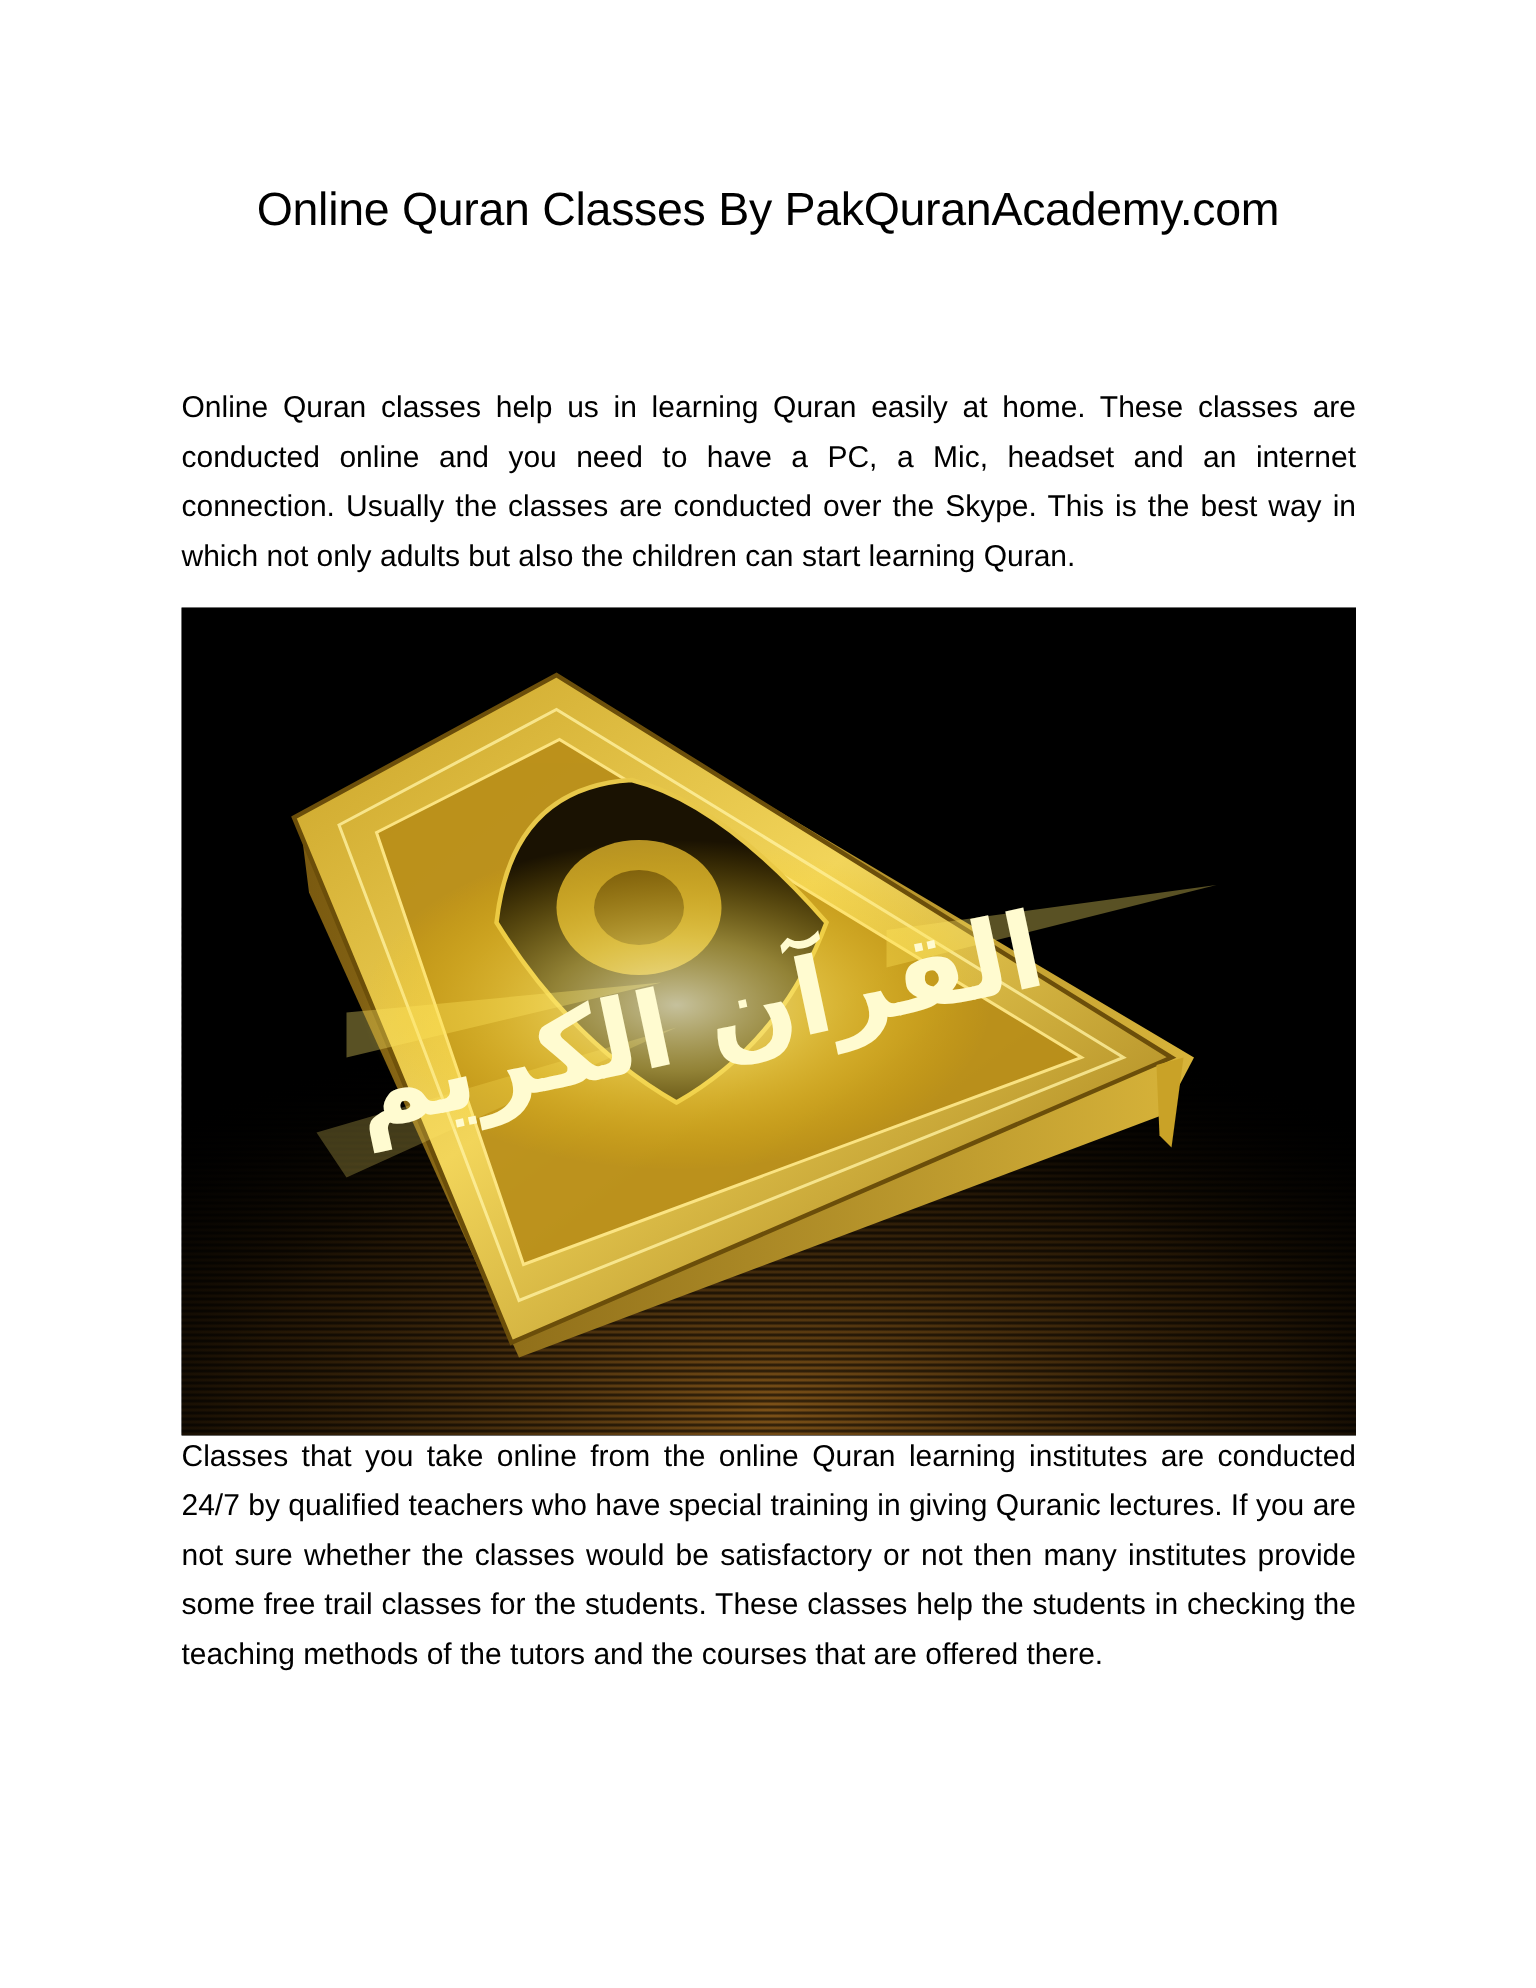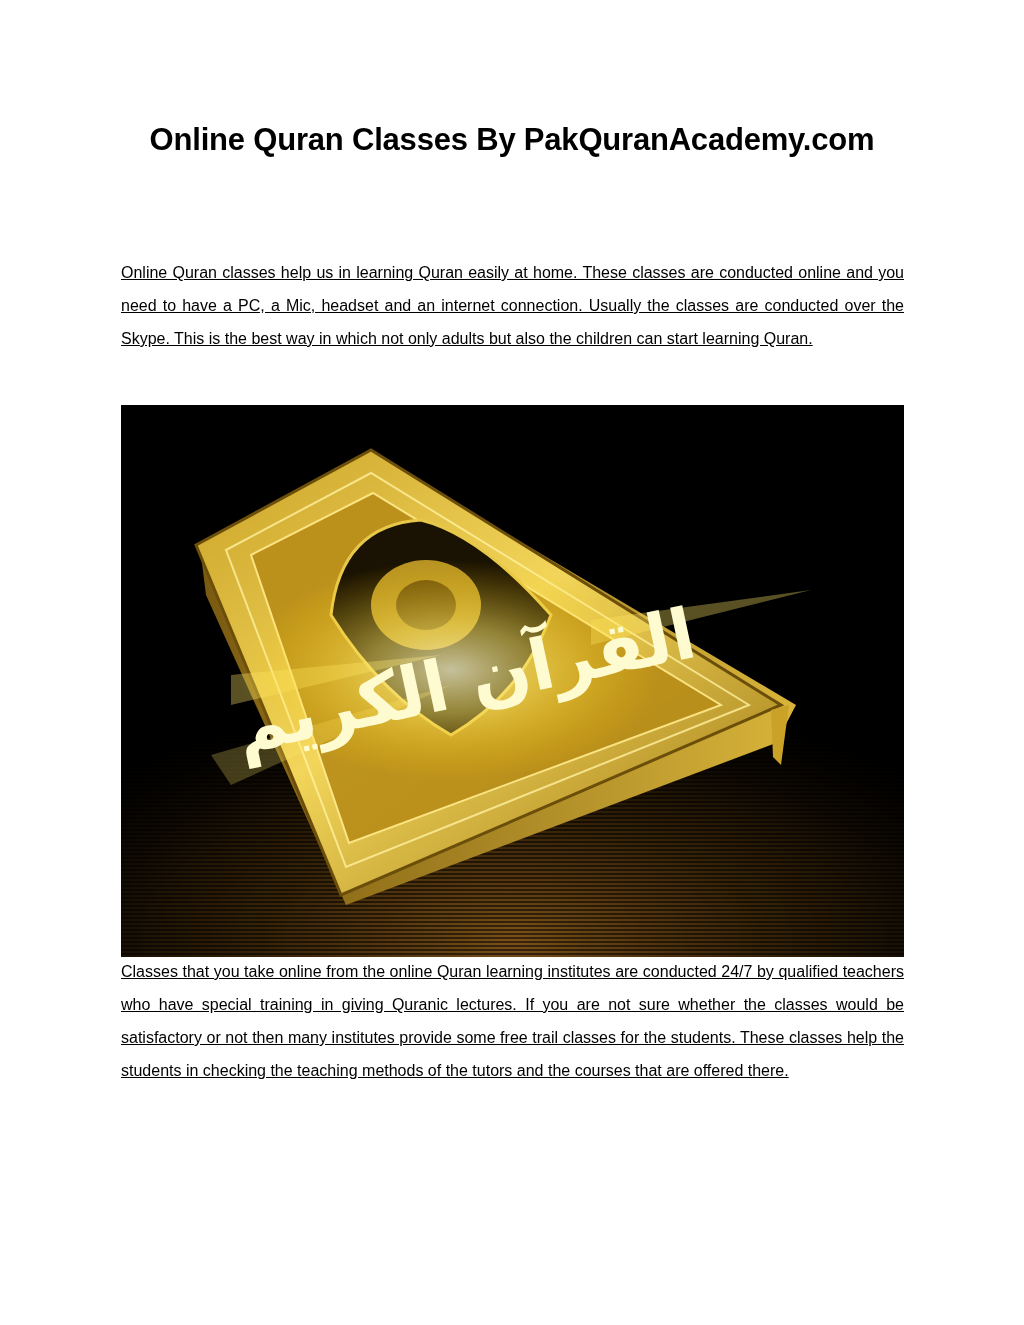--- a/index.html
+++ b/index.html
@@ -20,33 +20,32 @@
       left: 0; top: 0;
       width: 1024px; height: 1325px;
       background: #fff;
     }
     .title {
       position: absolute;
       left: 0; right: 0;
       top: 122px;
       text-align: center;
       font-size: 31px;
-      font-weight: bold;
+      font-weight: normal;
       letter-spacing: -0.2px;
       margin: 0;
     }
     .para {
       position: absolute;
       left: 121px;
       width: 783px;
-      font-size: 16px;
+      font-size: 20px;
       line-height: 33px;
       text-align: justify;
       margin: 0;
-      text-decoration: underline;
     }
     .para1 { top: 256px; }
     .para2 { top: 955px; }
     .figure {
       position: absolute;
       left: 121px;
       top: 405px;
       width: 783px;
       height: 552px;
       background: #000;

